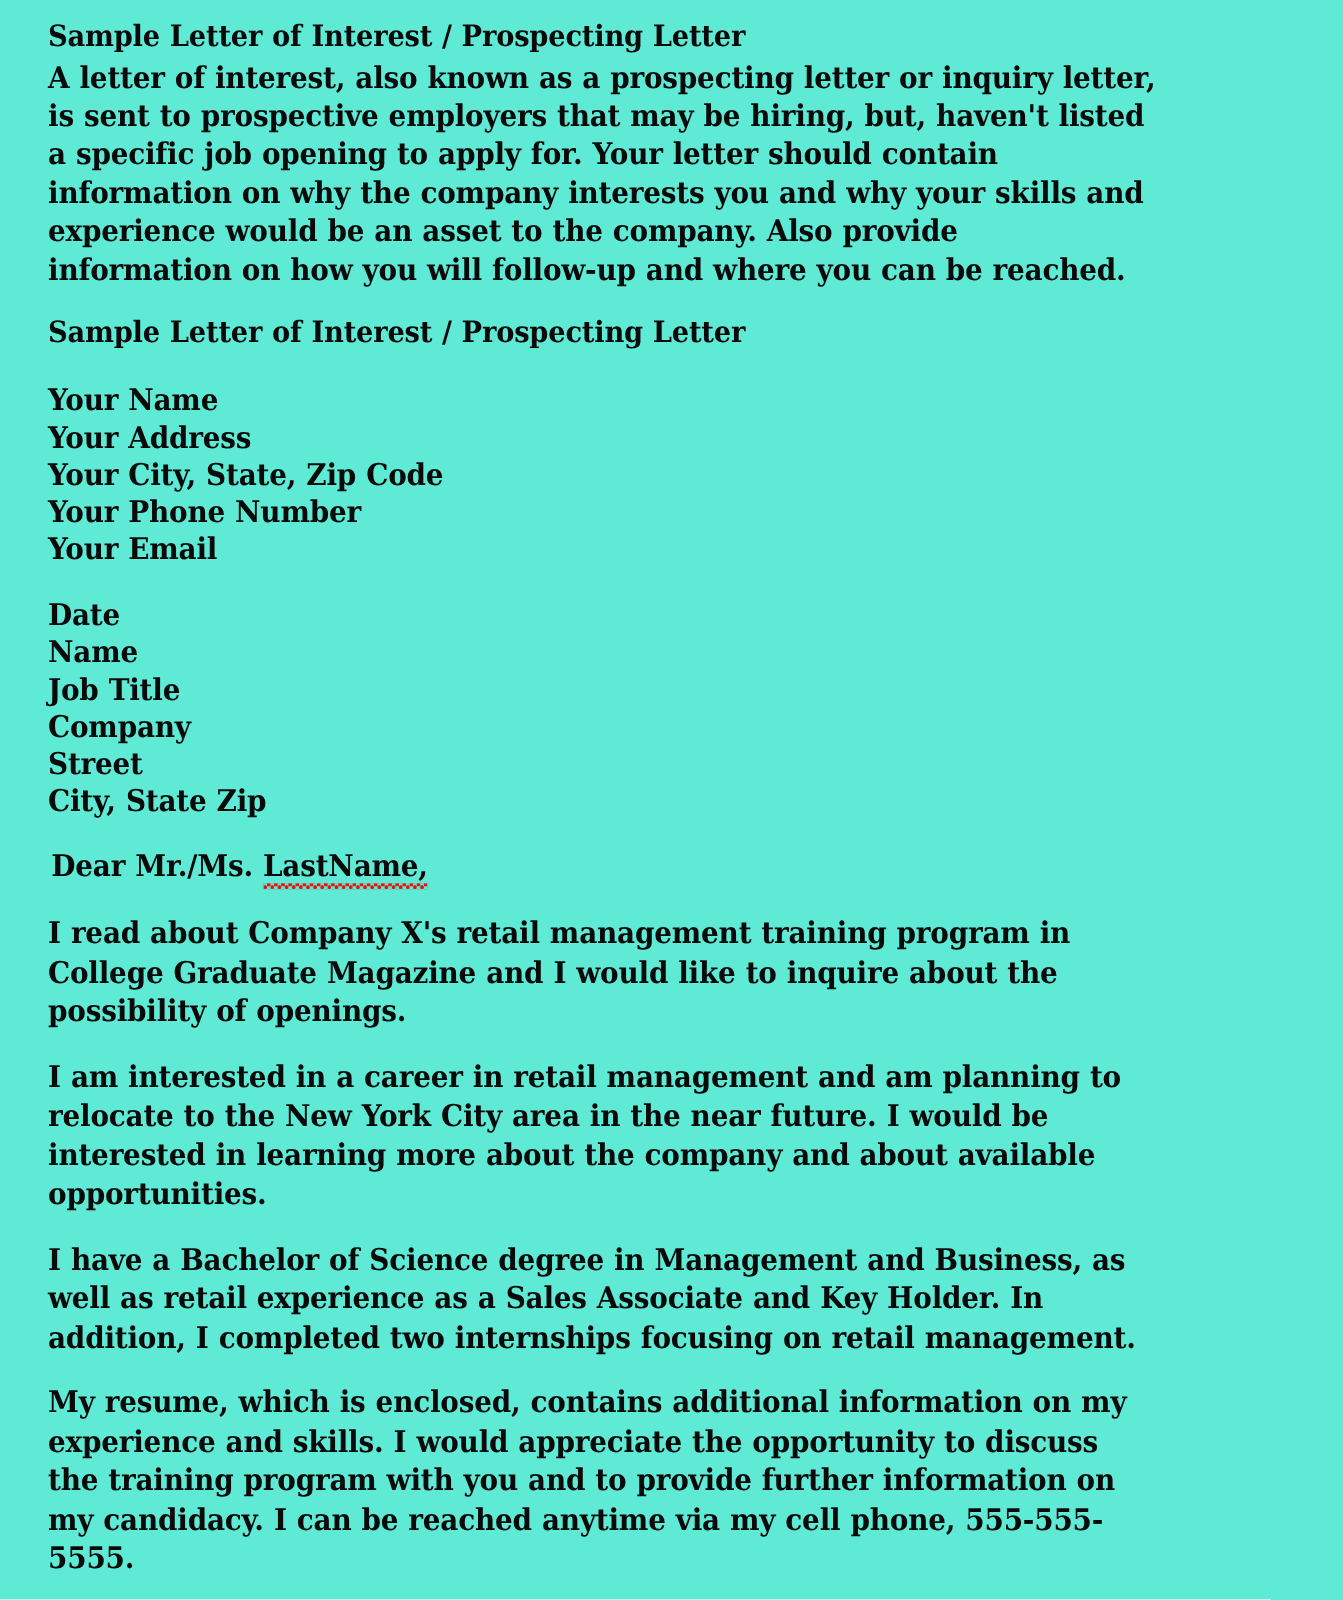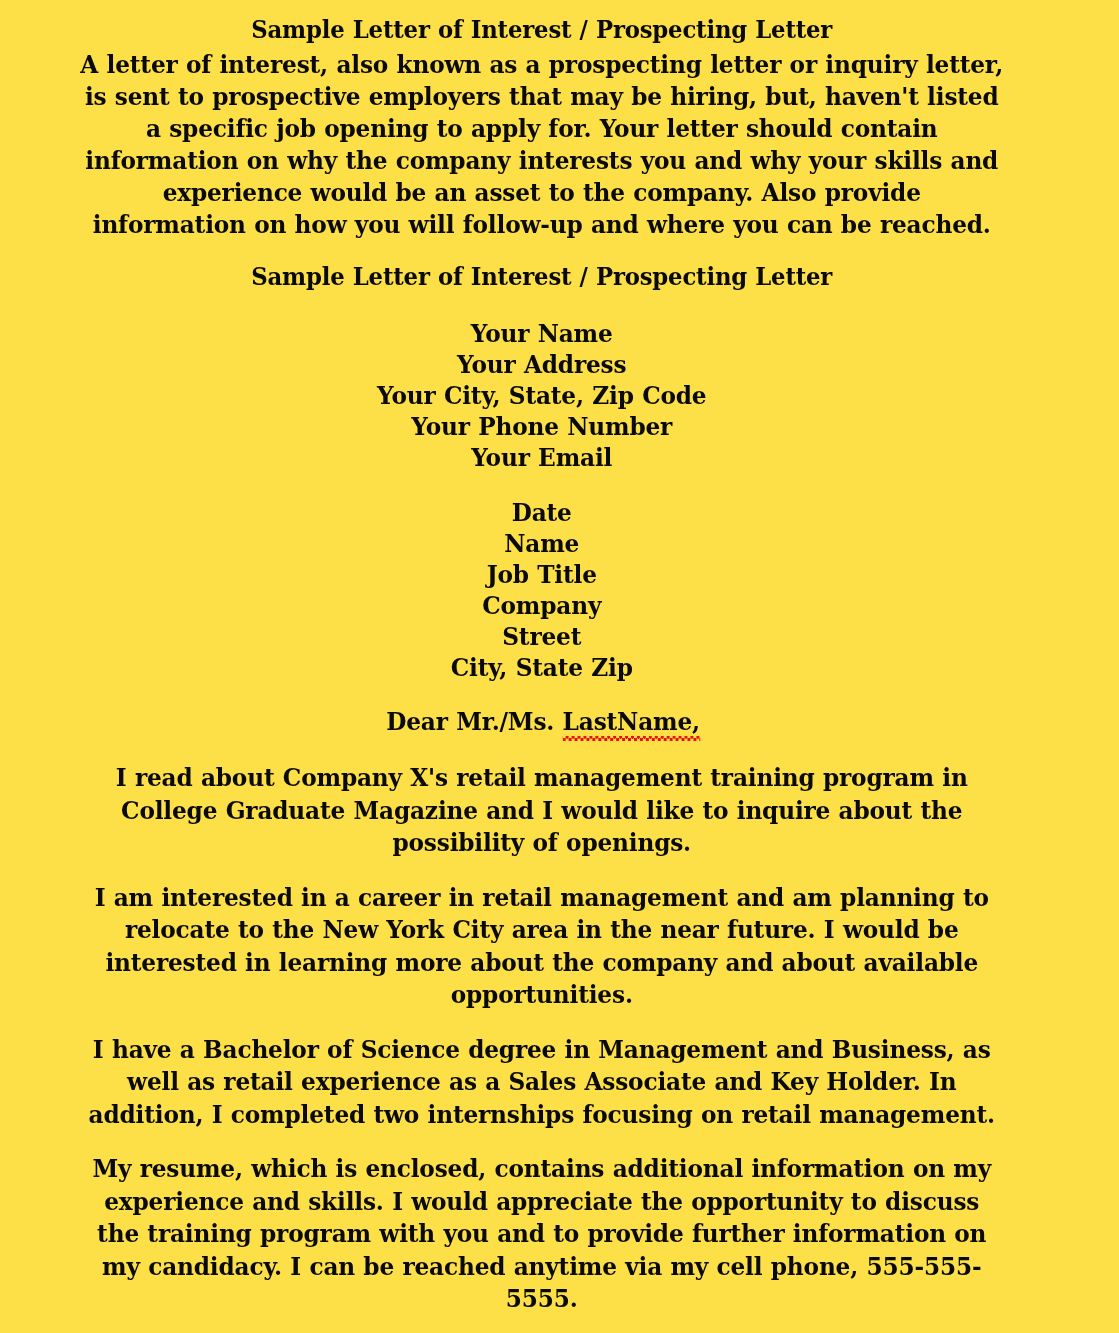--- a/index.html
+++ b/index.html
@@ -14,24 +14,23 @@
     overflow: hidden;
     font-family: "DejaVu Serif", "Liberation Serif", serif;
     color: #000000;
     -webkit-font-smoothing: none;
   }
 
   .page {
     position: relative;
     width: 1119px;
     height: 1333px;
-    background: #fde047;
+    background: #5eead4;
     box-sizing: border-box;
     padding: 14px 0 0 40px;
-    text-align: center;
   }
 
   
   .doc-text {
     font-family: "DejaVu Serif", "Liberation Serif", serif;
     font-weight: bold;
     color: #0a0a0a;
     letter-spacing: -0.2px;
     word-spacing: 0.5px;
     transform: scaleX(0.93);

